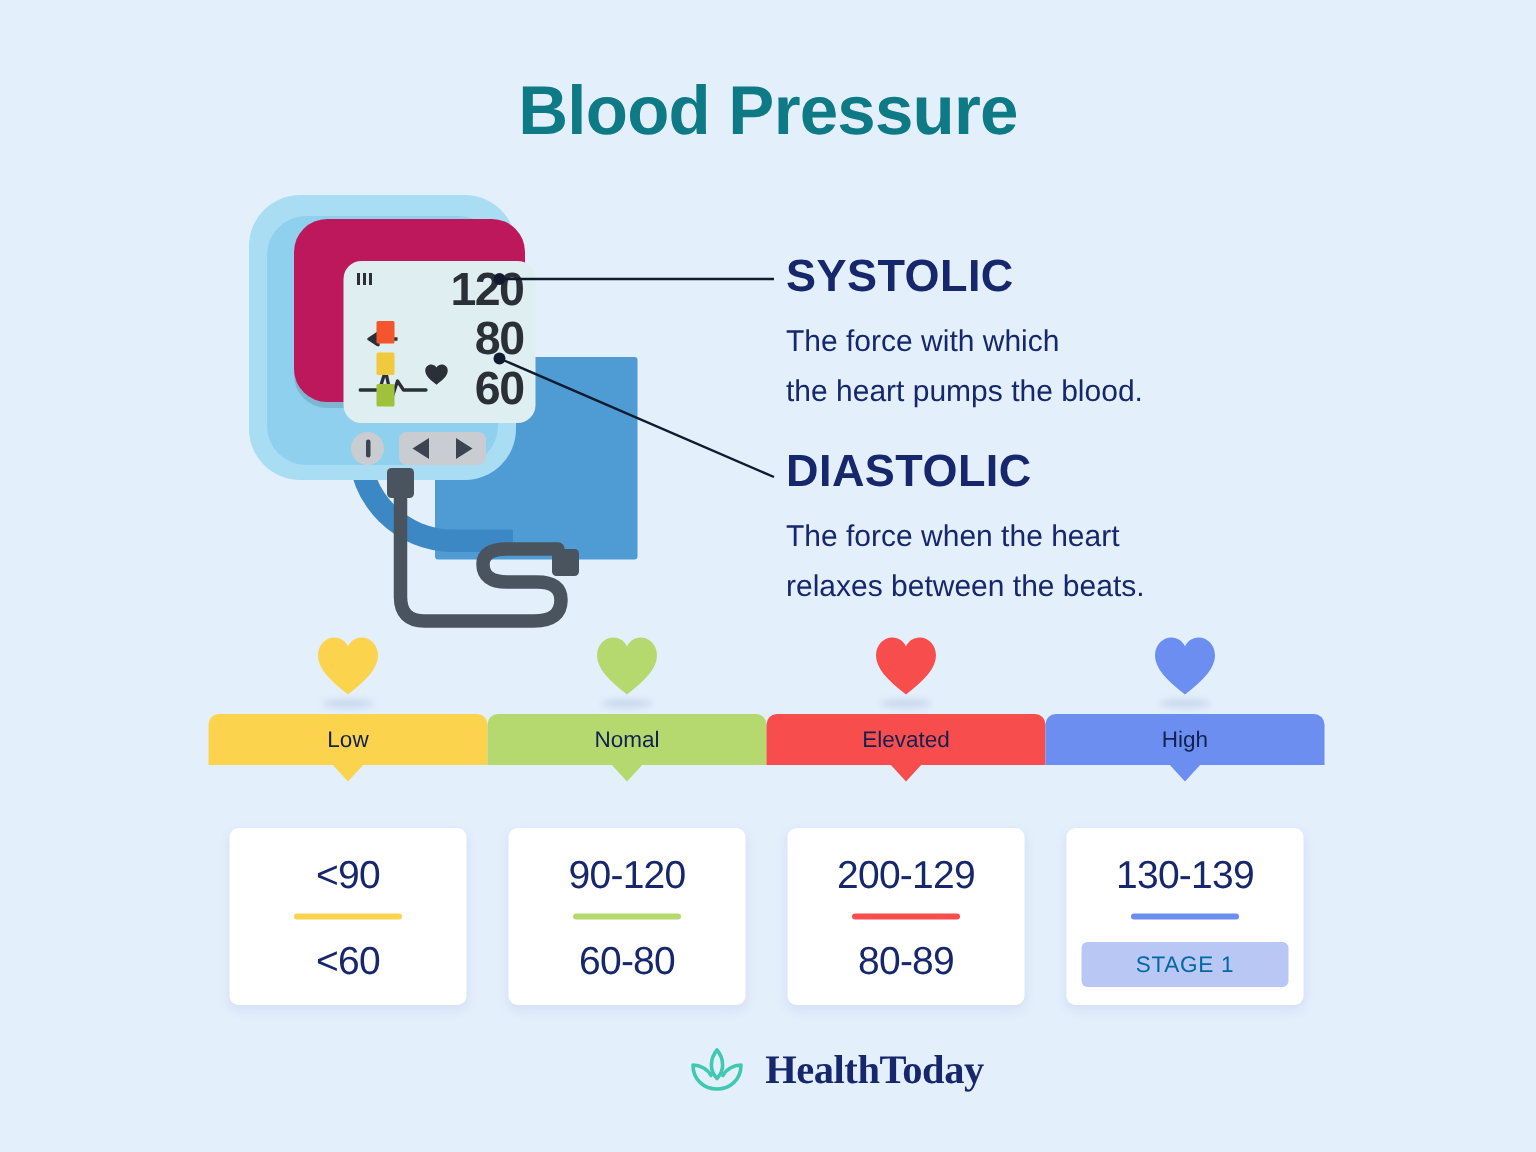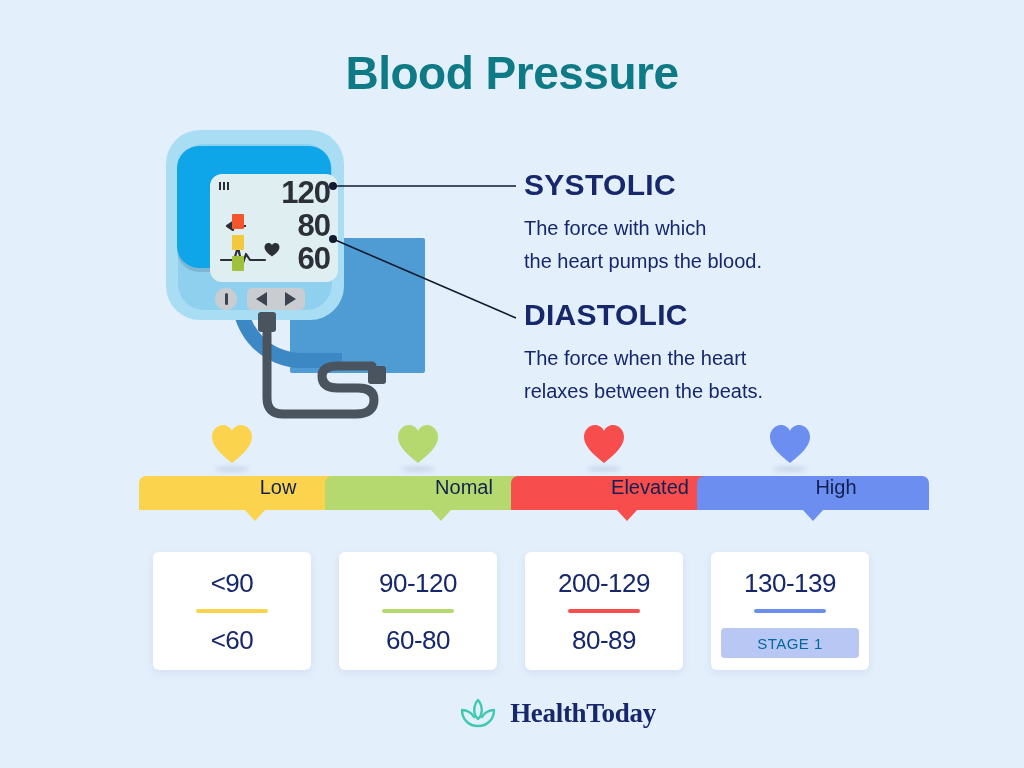--- a/index.html
+++ b/index.html
@@ -85,25 +85,25 @@
     position: absolute;
     left: 18px;
     top: 14px;
     width: 154px;
     height: 166px;
     background: #8fd0ee;
     border-radius: 26px;
   }
   .body {
     position: absolute;
-    left: 17px;
+    left: 36px;
     top: 16px;
     width: 154px;
     height: 122px;
-    background: #0ea5e9;
+    background: #be185d;
     border-radius: 22px;
     box-shadow: 0 4px 0 rgba(0,0,0,0.12);
   }
   .screen {
     position: absolute;
     left: 33px;
     top: 28px;
     width: 128px;
     height: 108px;
     background: #dfeef0;
@@ -306,24 +306,24 @@
     box-shadow: 0 3px 8px rgba(60,90,150,0.10);
   }
   .banner {
     position: absolute;
     left: 0px;
     top: 52px;
     width: 186px;
     height: 34px;
     border-radius: 7px 7px 0 0;
     display: flex;
+    align-items: center;
     justify-content: center;
-    font-size: 20px;
+    font-size: 15px;
     color: #12214f;
-    padding-left: 46px;
   }
   .banner .notch {
     position: absolute;
     left: 50%;
     bottom: -11px;
     transform: translateX(-50%);
     width: 0; height: 0;
     border-left: 11px solid transparent;
     border-right: 11px solid transparent;
     border-top: 12px solid currentColor;

